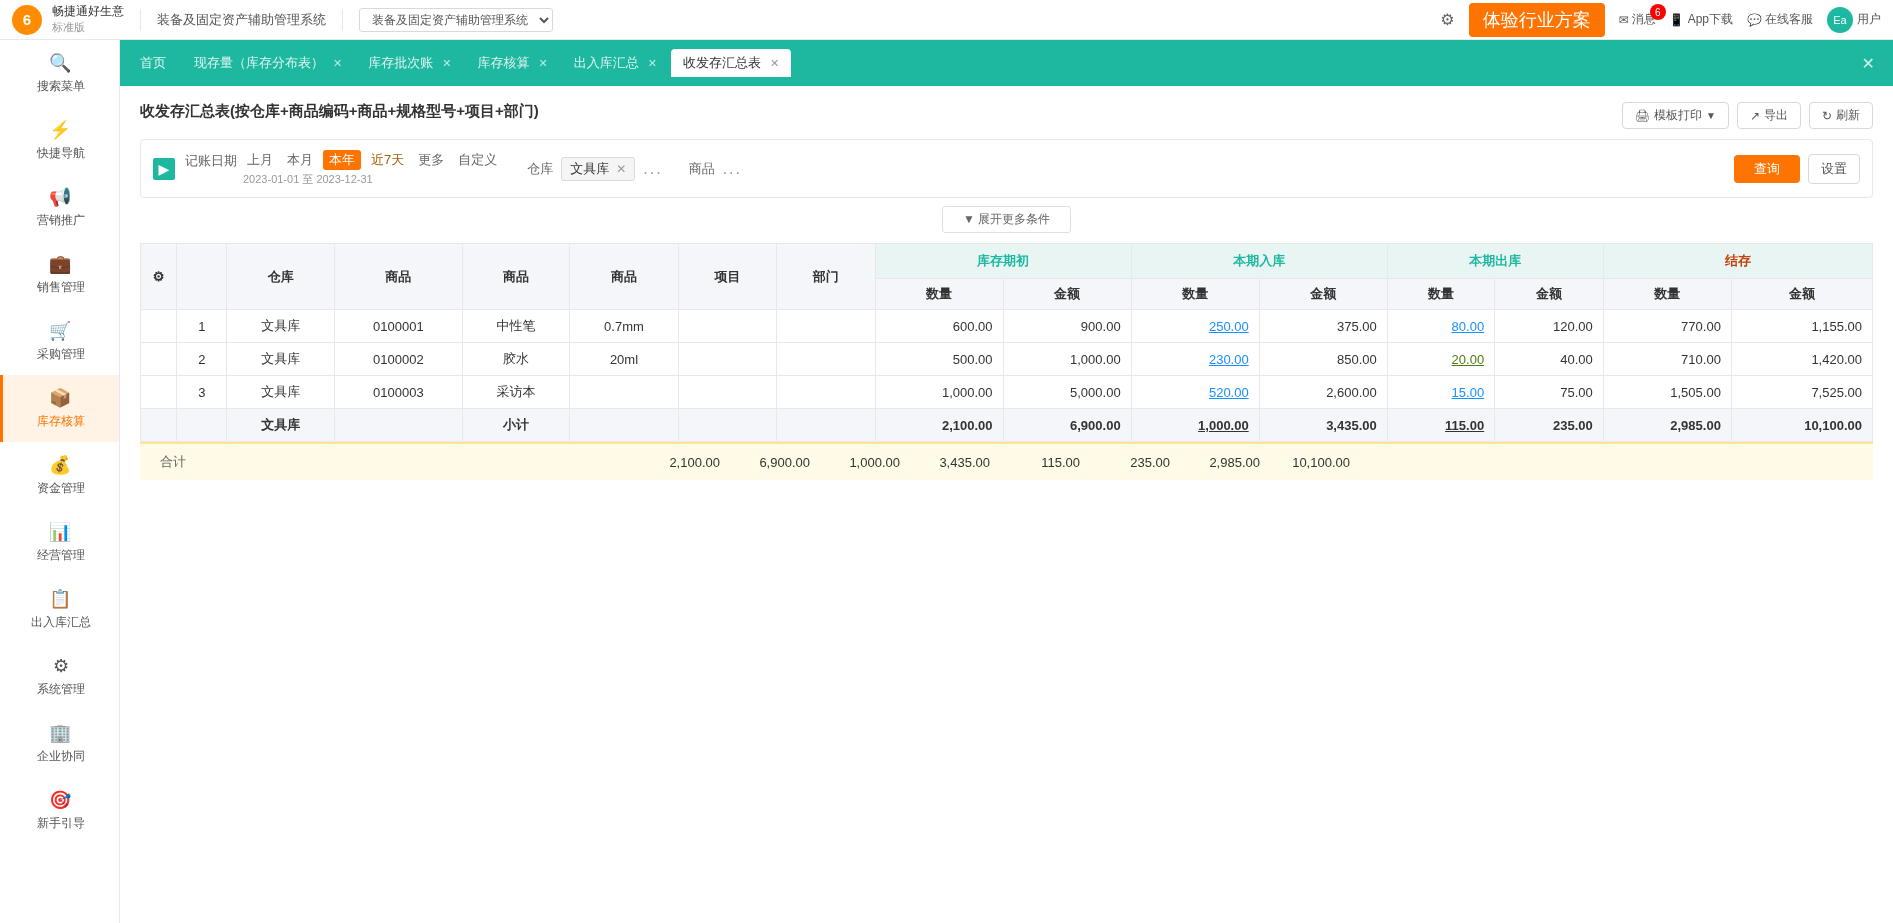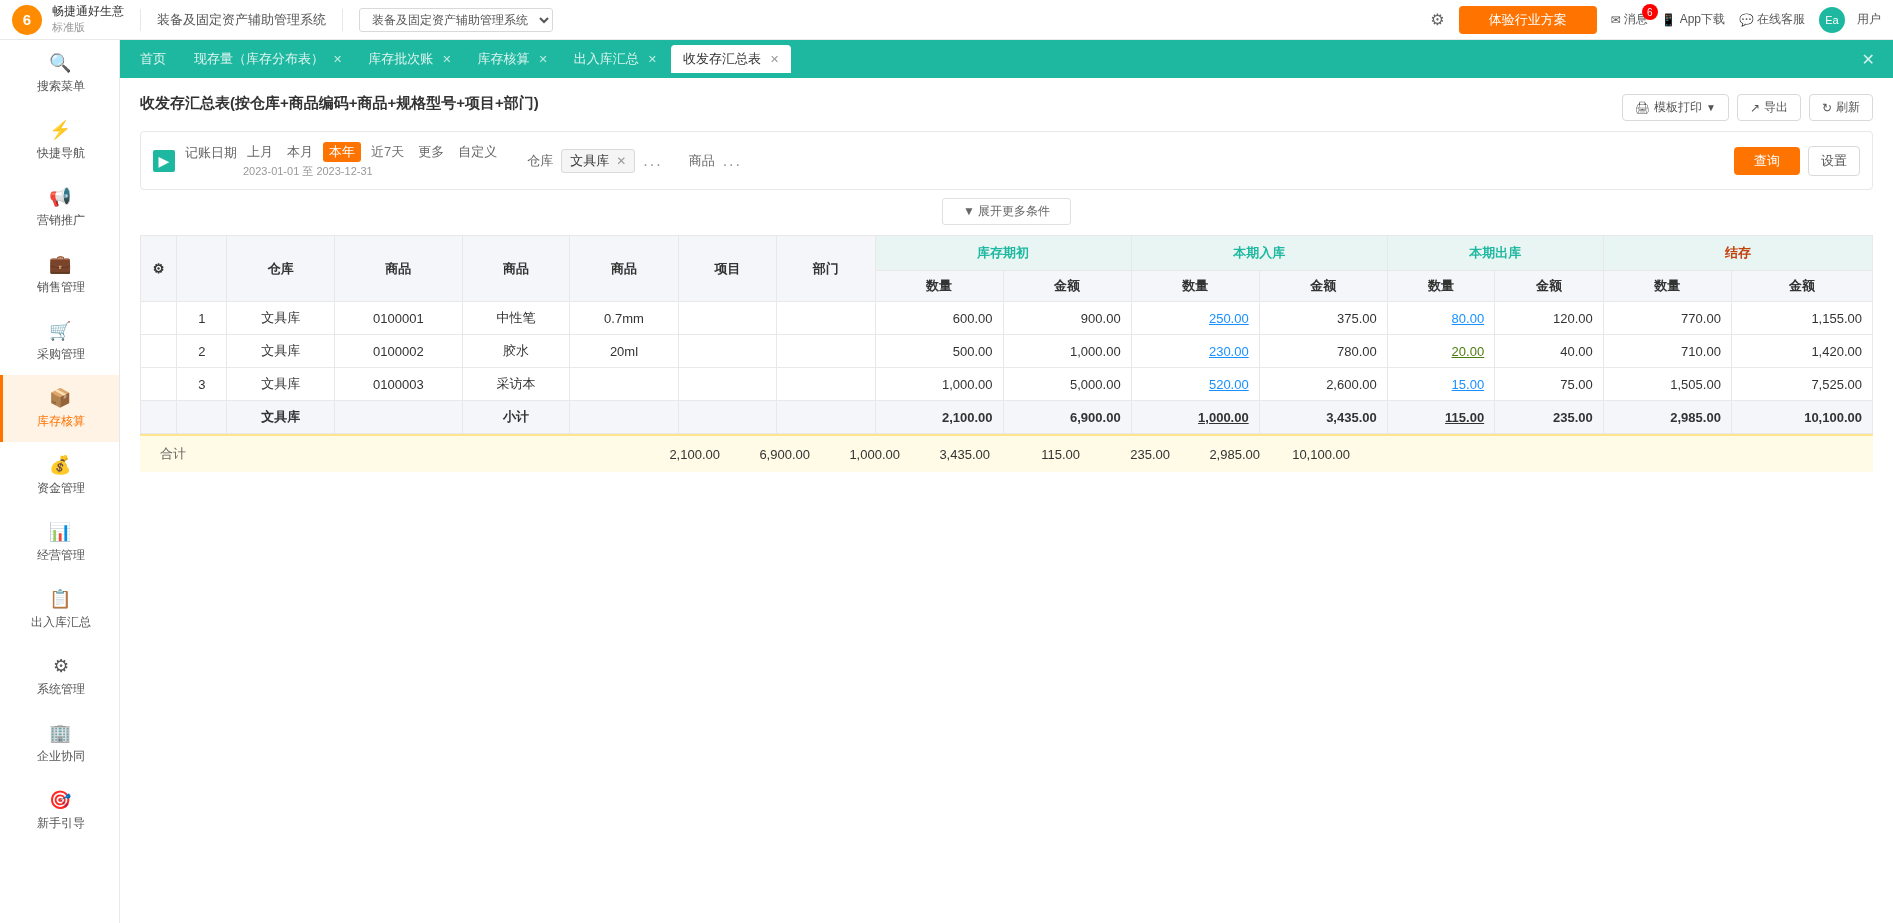--- a/index.html
+++ b/index.html
@@ -17,36 +17,36 @@
     </div>
     <div style="width:1px;height:22px;background:#e8e8e8;margin:0 6px;"></div>
     <div style="font-size:13px;color:#555;">装备及固定资产辅助管理系统</div>
     <div style="width:1px;height:22px;background:#e8e8e8;margin:0 6px;"></div>
     <select style="border:1px solid #d9d9d9;padding:3px 8px;border-radius:3px;font-size:12px;color:#555;background:#fff;">
       <option>装备及固定资产辅助管理系统</option>
     </select>
   </div>
   <div style="display:flex;align-items:center;gap:14px;">
     <button style="background:none;border:none;cursor:pointer;font-size:16px;color:#666;">⚙</button>
-    <button style="background:#ff7300;color:white;border:none;padding:5px 30px;border-radius:4px;cursor:pointer;font-size:13px;">体验行业方案</button>
+    <button style="background:#ff7300;color:white;border:none;padding:5px 14px;border-radius:4px;cursor:pointer;font-size:18px;">体验行业方案</button>
     <div style="display:flex;align-items:center;gap:14px;">
       <div style="display:flex;align-items:center;gap:3px;position:relative;cursor:pointer;color:#555;font-size:12px;">
         <span>✉</span>
         <span style="background:#f00;color:white;border-radius:50%;width:16px;height:16px;font-size:10px;display:flex;align-items:center;justify-content:center;position:absolute;top:-7px;right:-10px;">6</span>
         <span>消息</span>
       </div>
       <div style="display:flex;align-items:center;gap:3px;cursor:pointer;color:#555;font-size:12px;">
         <span>📱</span>
         <span>App下载</span>
       </div>
       <div style="display:flex;align-items:center;gap:3px;cursor:pointer;color:#555;font-size:12px;">
         <span>💬</span>
         <span>在线客服</span>
       </div>
-      <div style="display:flex;align-items:center;gap:12px;cursor:pointer;color:#555;font-size:12px;">
+      <div style="display:flex;align-items:center;gap:4px;cursor:pointer;color:#555;font-size:12px;">
         <div style="width:26px;height:26px;background:#1eb8a0;border-radius:50%;display:flex;align-items:center;justify-content:center;font-size:11px;color:#fff;">Ea</div>
         <span>用户</span>
       </div>
     </div>
   </div>
 </div>
 
 <div style="display:flex;height:calc(100vh - 40px);">
 
   <div style="width:120px;background:#fff;border-right:1px solid #e8e8e8;display:flex;flex-direction:column;overflow-y:auto;flex-shrink:0;">
@@ -95,21 +95,21 @@
       <span>企业协同</span>
     </div>
     <div style="display:flex;flex-direction:column;align-items:center;padding:12px 8px;cursor:pointer;color:#555;font-size:12px;gap:4px;border-left:3px solid transparent;">
       <span style="font-size:18px;">🎯</span>
       <span>新手引导</span>
     </div>
   </div>
 
   <div style="flex:1;display:flex;flex-direction:column;overflow:hidden;">
 
-    <div style="background:#1eb8a0;display:flex;align-items:center;height:38px;padding:0 6px;flex-shrink:0;">
+    <div style="background:#1eb8a0;display:flex;align-items:center;height:46px;padding:0 6px;flex-shrink:0;">
       <div style="display:flex;align-items:center;gap:5px;padding:0 14px;height:28px;cursor:pointer;font-size:13px;color:rgba(255,255,255,0.85);border-radius:4px 4px 0 0;margin-right:2px;">
         <span>首页</span>
       </div>
       <div style="display:flex;align-items:center;gap:5px;padding:0 12px;height:28px;cursor:pointer;font-size:13px;color:rgba(255,255,255,0.85);border-radius:4px 4px 0 0;margin-right:2px;">
         <span>现存量（库存分布表）</span>
         <span style="font-size:11px;color:rgba(255,255,255,0.7);cursor:pointer;margin-left:4px;">✕</span>
       </div>
       <div style="display:flex;align-items:center;gap:5px;padding:0 12px;height:28px;cursor:pointer;font-size:13px;color:rgba(255,255,255,0.85);border-radius:4px 4px 0 0;margin-right:2px;">
         <span>库存批次账</span>
         <span style="font-size:11px;color:rgba(255,255,255,0.7);cursor:pointer;margin-left:4px;">✕</span>
@@ -153,21 +153,21 @@
       <div style="display:flex;align-items:center;gap:10px;margin-bottom:8px;padding:10px 12px;background:#fff;border:1px solid #e8e8e8;border-radius:4px;flex-wrap:wrap;">
         <button style="background:#1eb8a0;color:white;border:none;width:22px;height:22px;border-radius:2px;cursor:pointer;font-size:14px;display:flex;align-items:center;justify-content:center;flex-shrink:0;">▶</button>
 
         <div style="display:flex;align-items:flex-start;gap:6px;">
           <span style="color:#666;font-size:13px;white-space:nowrap;margin-top:2px;">记账日期</span>
           <div style="display:flex;flex-direction:column;gap:2px;">
             <div style="display:flex;gap:6px;align-items:center;">
               <button style="background:none;border:none;cursor:pointer;color:#666;font-size:13px;padding:1px 4px;">上月</button>
               <button style="background:none;border:none;cursor:pointer;color:#666;font-size:13px;padding:1px 4px;">本月</button>
               <button style="background:#ff7300;color:white;border:none;cursor:pointer;font-size:13px;padding:1px 6px;border-radius:3px;">本年</button>
-              <button style="background:none;border:none;cursor:pointer;color:#737373;font-size:13px;padding:1px 4px;">近7天</button>
+              <button style="background:none;border:none;cursor:pointer;color:#a16207;font-size:13px;padding:1px 4px;">近7天</button>
               <button style="background:none;border:none;cursor:pointer;color:#666;font-size:13px;padding:1px 4px;">更多</button>
               <button style="background:none;border:none;cursor:pointer;color:#666;font-size:13px;padding:1px 4px;">自定义</button>
             </div>
             <div style="font-size:11px;color:#999;">2023-01-01 至 2023-12-31</div>
           </div>
         </div>
 
         <div style="display:flex;align-items:center;gap:8px;margin-left:16px;">
           <span style="color:#666;font-size:13px;white-space:nowrap;">仓库</span>
           <div style="display:flex;align-items:center;gap:4px;background:#f5f5f5;border:1px solid #d9d9d9;padding:2px 8px;border-radius:3px;font-size:13px;cursor:pointer;">
@@ -249,21 +249,21 @@
     <td style="border:1px solid #e8e8e8;padding:7px 10px;text-align:center;">2</td>
     <td style="border:1px solid #e8e8e8;padding:7px 10px;text-align:center;">文具库</td>
     <td style="border:1px solid #e8e8e8;padding:7px 10px;text-align:center;">0100002</td>
     <td style="border:1px solid #e8e8e8;padding:7px 10px;text-align:center;">胶水</td>
     <td style="border:1px solid #e8e8e8;padding:7px 10px;text-align:center;">20ml</td>
     <td style="border:1px solid #e8e8e8;padding:7px 10px;text-align:center;"></td>
     <td style="border:1px solid #e8e8e8;padding:7px 10px;text-align:center;"></td>
     <td style="border:1px solid #e8e8e8;padding:7px 10px;text-align:right;">500.00</td>
     <td style="border:1px solid #e8e8e8;padding:7px 10px;text-align:right;">1,000.00</td>
     <td style="border:1px solid #e8e8e8;padding:7px 10px;text-align:right;color:#1890ff;text-decoration:underline;cursor:pointer;">230.00</td>
-    <td style="border:1px solid #e8e8e8;padding:7px 10px;text-align:right;">780.00</td>
+    <td style="border:1px solid #e8e8e8;padding:7px 10px;text-align:right;">850.00</td>
     <td style="border:1px solid #e8e8e8;padding:7px 10px;text-align:right;color:#4d7c0f;text-decoration:underline;cursor:pointer;">20.00</td>
     <td style="border:1px solid #e8e8e8;padding:7px 10px;text-align:right;">40.00</td>
     <td style="border:1px solid #e8e8e8;padding:7px 10px;text-align:right;">710.00</td>
     <td style="border:1px solid #e8e8e8;padding:7px 10px;text-align:right;">1,420.00</td>
   </tr>
               <tr>
     <td style="border:1px solid #e8e8e8;padding:7px 10px;text-align:center;"></td>
     <td style="border:1px solid #e8e8e8;padding:7px 10px;text-align:center;">3</td>
     <td style="border:1px solid #e8e8e8;padding:7px 10px;text-align:center;">文具库</td>
     <td style="border:1px solid #e8e8e8;padding:7px 10px;text-align:center;">0100003</td>

